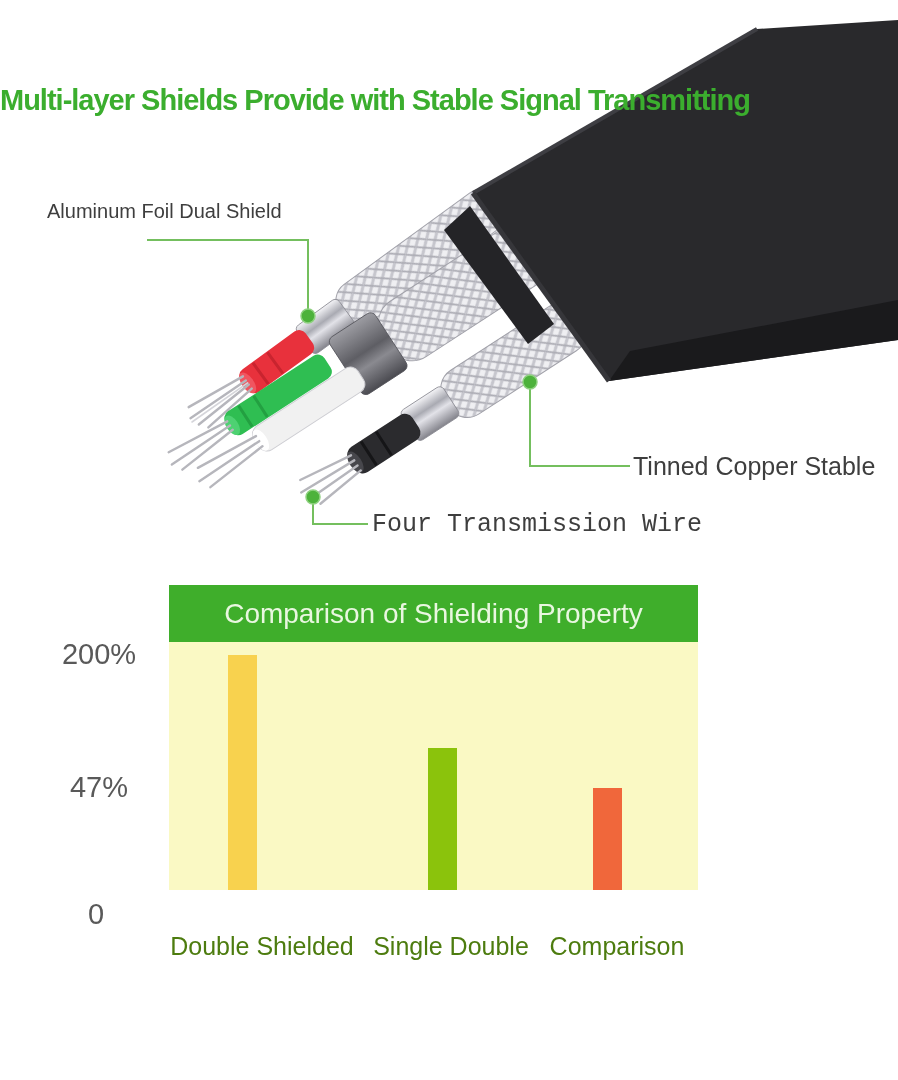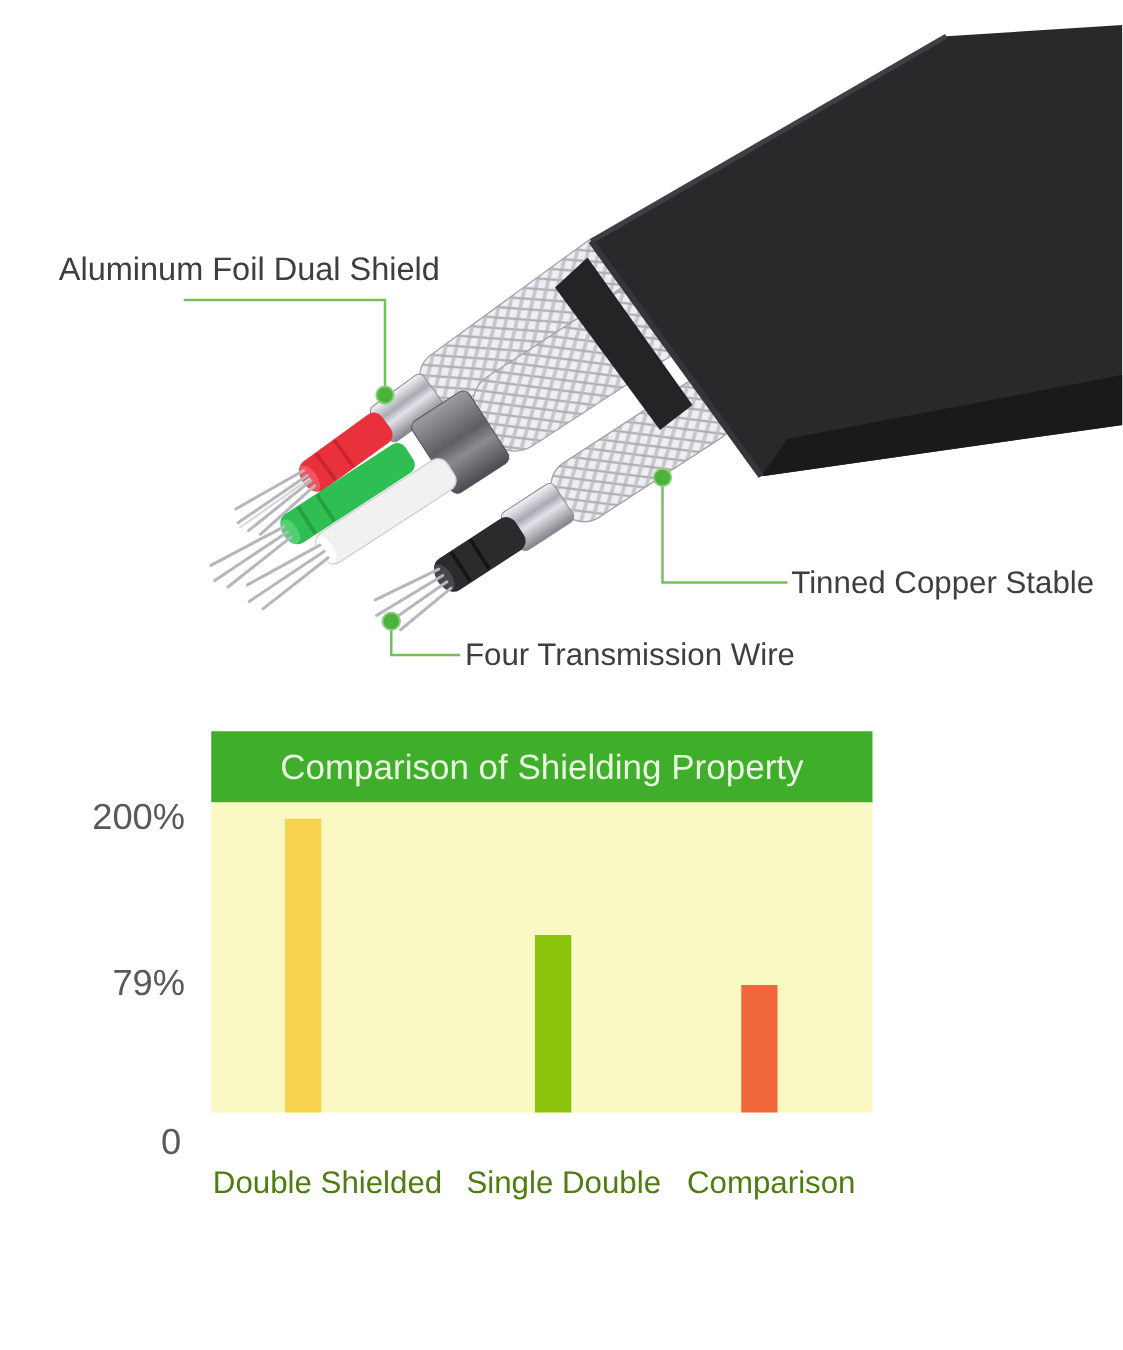--- a/index.html
+++ b/index.html
@@ -2,28 +2,28 @@
 <html><head>
 <meta charset="utf-8">
 <style>
   html,body{margin:0;padding:0;background:#ffffff;}
   #page{position:relative;width:898px;height:1080px;background:#ffffff;overflow:hidden;
         font-family:"Liberation Sans","DejaVu Sans",sans-serif;}
   #cable-svg{position:absolute;left:0;top:0;z-index:1;}
   .main-title{position:absolute;left:0;top:84px;width:898px;z-index:3;
         font-size:29px;font-weight:bold;letter-spacing:-1px;white-space:nowrap;}
   .callout-label{position:absolute;z-index:3;color:#3E3E3E;font-size:25px;white-space:nowrap;}
-  #lbl-aluminum{left:47px;top:200px;font-size:26px;text-align:center;}
+  #lbl-aluminum{left:47px;top:200px;font-size:20px;text-align:center;}
   #lbl-tinned{left:633px;top:452px;}
-  #lbl-four{left:372px;top:510px;}
+  #lbl-four{left:372px;top:510px;font-family:Liberation Mono, monospace;}
   #chart{position:absolute;left:169px;top:585px;width:529px;z-index:2;}
   #chart-header{height:57px;line-height:57px;text-align:center;font-size:28px;}
   #chart-plot{position:relative;height:248px;}
   .bar{position:absolute;bottom:0;width:29px;}
-  .ytick{position:absolute;z-index:2;color:#595959;font-size:29px;text-align:right;width:98px;left:50px;}
+  .ytick{position:absolute;z-index:2;color:#595959;font-size:29px;text-align:center;width:98px;left:50px;}
   #ytick-200{top:638px;}
   #ytick-100{top:771px;}
   #ytick-0{top:898px;left:47px;}
   .cat-label{position:absolute;top:932px;z-index:2;color:#4d7c0f;font-size:25px;
         transform:translateX(-50%);white-space:nowrap;}
 </style>
 </head>
 <body>
 
 <div id="page">
@@ -117,35 +117,36 @@
       <polyline points="530,389 530,466 630,466"></polyline>
       <polyline points="313,504 313,524 368,524"></polyline>
     </g>
     <g fill="#4DB23B" stroke="#8ED17F" stroke-width="1.5">
       <circle cx="308" cy="316" r="7"></circle>
       <circle cx="530" cy="382" r="7"></circle>
       <circle cx="313" cy="497" r="7"></circle>
     </g>
   </svg>
 
+  <div class="main-title" style="color: rgb(59, 174, 46);">Multi-layer Shields Provide with Stable Signal Transmitting</div>
 
   <div id="lbl-aluminum" class="callout-label">Aluminum Foil Dual Shield</div>
   <div id="lbl-tinned" class="callout-label">Tinned Copper Stable</div>
   <div id="lbl-four" class="callout-label">Four Transmission Wire</div>
 
   <div id="chart">
     <div id="chart-header" style="background: rgb(63, 174, 43); color: rgb(233, 247, 224);">Comparison of Shielding Property</div>
     <div id="chart-plot" style="background: rgb(250, 249, 196);">
         <div class="bar" style="left: 58.5px; height: 235px; background: rgb(248, 210, 78);"></div>
         <div class="bar" style="left: 258.5px; height: 142px; background: rgb(139, 195, 12);"></div>
         <div class="bar" style="left: 423.5px; height: 102px; background: rgb(240, 103, 59);"></div>
       </div>
   </div>
 
   <div class="ytick" id="ytick-200">200%</div>
-  <div class="ytick" id="ytick-100">79%</div>
+  <div class="ytick" id="ytick-100">47%</div>
   <div class="ytick" id="ytick-0">0</div>
 
   <div class="cat-label" style="left:262px">Double Shielded</div>
   <div class="cat-label" style="left:451px">Single Double</div>
   <div class="cat-label" style="left:617px">Comparison</div>
 
 </div>
 
 </body></html>

